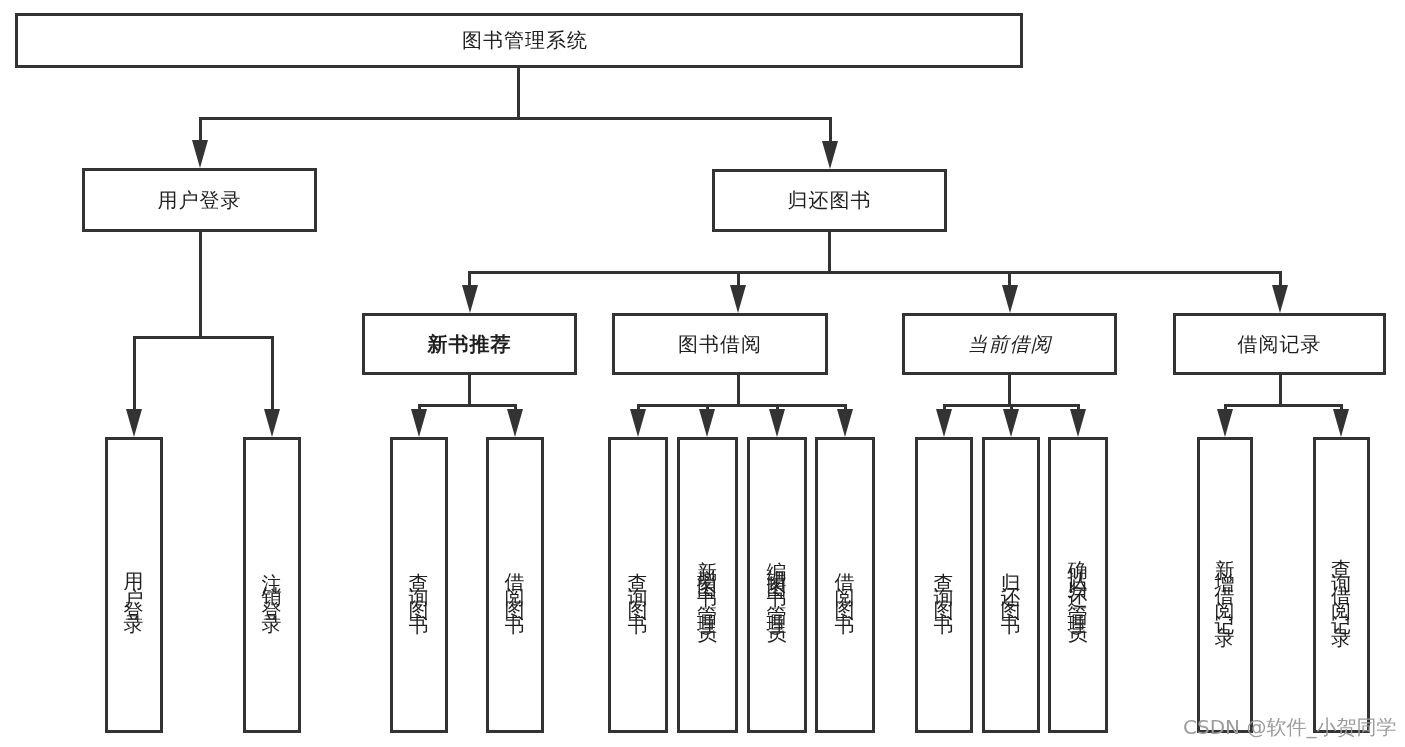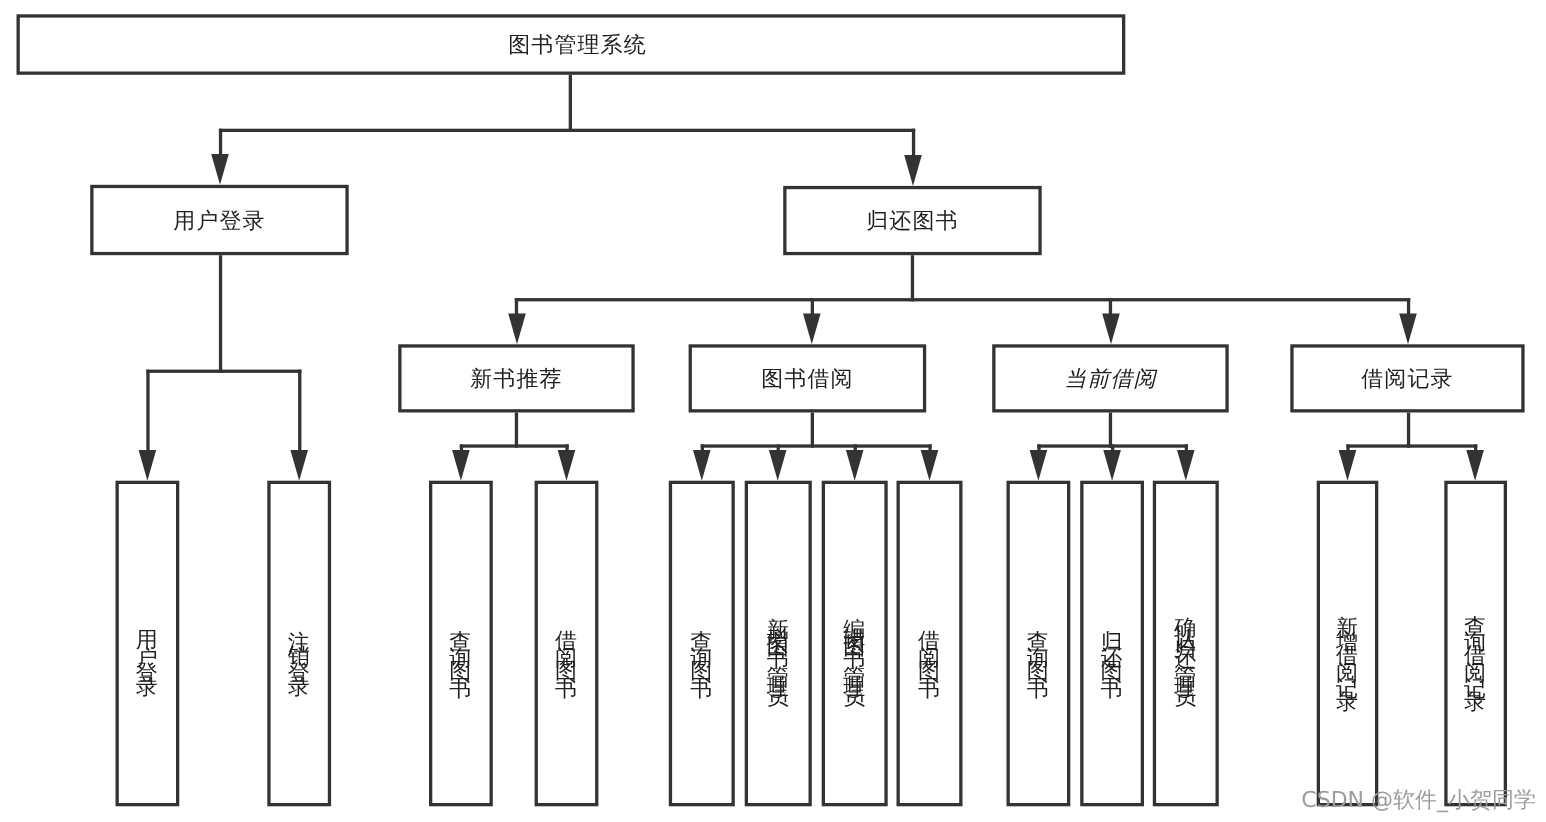--- a/index.html
+++ b/index.html
@@ -70,24 +70,24 @@
 <div class="h" style="left:468px;top:271px;width:814px;"></div>
 <div class="v" style="left:468px;top:271px;height:20px;"></div>
 <div class="arrow" style="left:462px;top:285px;"></div>
 <div class="v" style="left:737px;top:271px;height:20px;"></div>
 <div class="arrow" style="left:730px;top:285px;"></div>
 <div class="v" style="left:1008px;top:271px;height:20px;"></div>
 <div class="arrow" style="left:1002px;top:285px;"></div>
 <div class="v" style="left:1279px;top:271px;height:20px;"></div>
 <div class="arrow" style="left:1272px;top:285px;"></div>
 
-<div class="box" style="left:362px;top:313px;width:215px;height:62px;">
+<div class="box" style="left:362px;top:313px;width:215px;height:62px;font-weight:bold;">
   <span>新书推荐</span>
 </div>
-<div class="box" style="left:626px;top:313px;width:216px;height:62px;">
+<div class="box" style="left:612px;top:313px;width:216px;height:62px;">
   <span>图书借阅</span>
 </div>
 <div class="box" style="left:902px;top:313px;width:215px;height:62px;font-style:italic;">
   <span>当前借阅</span>
 </div>
 <div class="box" style="left:1173px;top:313px;width:213px;height:62px;">
   <span>借阅记录</span>
 </div>
 
 <div class="v" style="left:468px;top:375px;height:32px;"></div>

